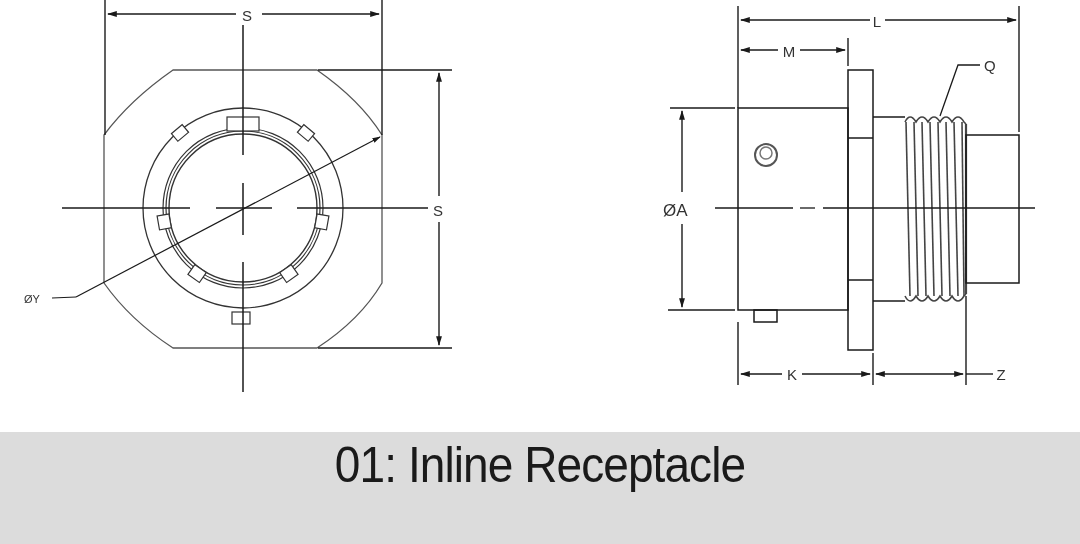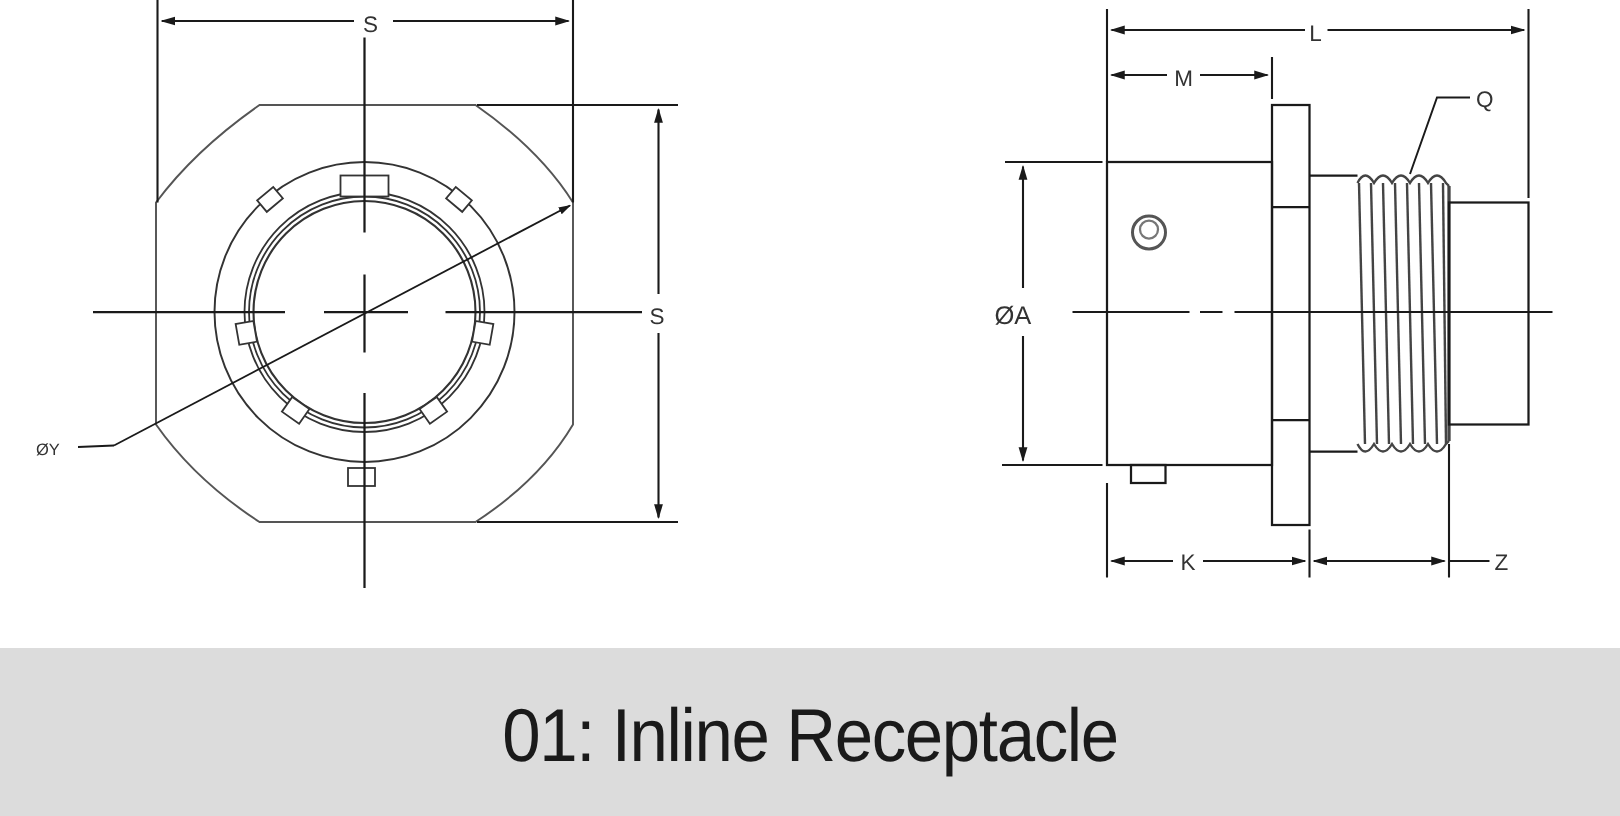--- a/index.html
+++ b/index.html
@@ -15,21 +15,21 @@
     }
     .drawing-area svg { position: absolute; left: 0; top: 0; }
     .dim-label {
       font-family: "Liberation Sans", sans-serif;
       font-size: 15px;
       fill: #333333;
     }
     .caption-bar {
       position: absolute; left: 0; top: 432px; width: 1080px; height: 112px;
       background: #dcdcdc;
-      display: flex; align-items: center; justify-content: center;
+      display: flex; justify-content: center;
     }
     .caption-text {
       font-family: "Liberation Sans", sans-serif;
       font-size: 50px;
       color: #1a1a1a;
       letter-spacing: -1px;
       transform: scaleX(0.92);
       margin-top: 4px;
     }
   </style>

